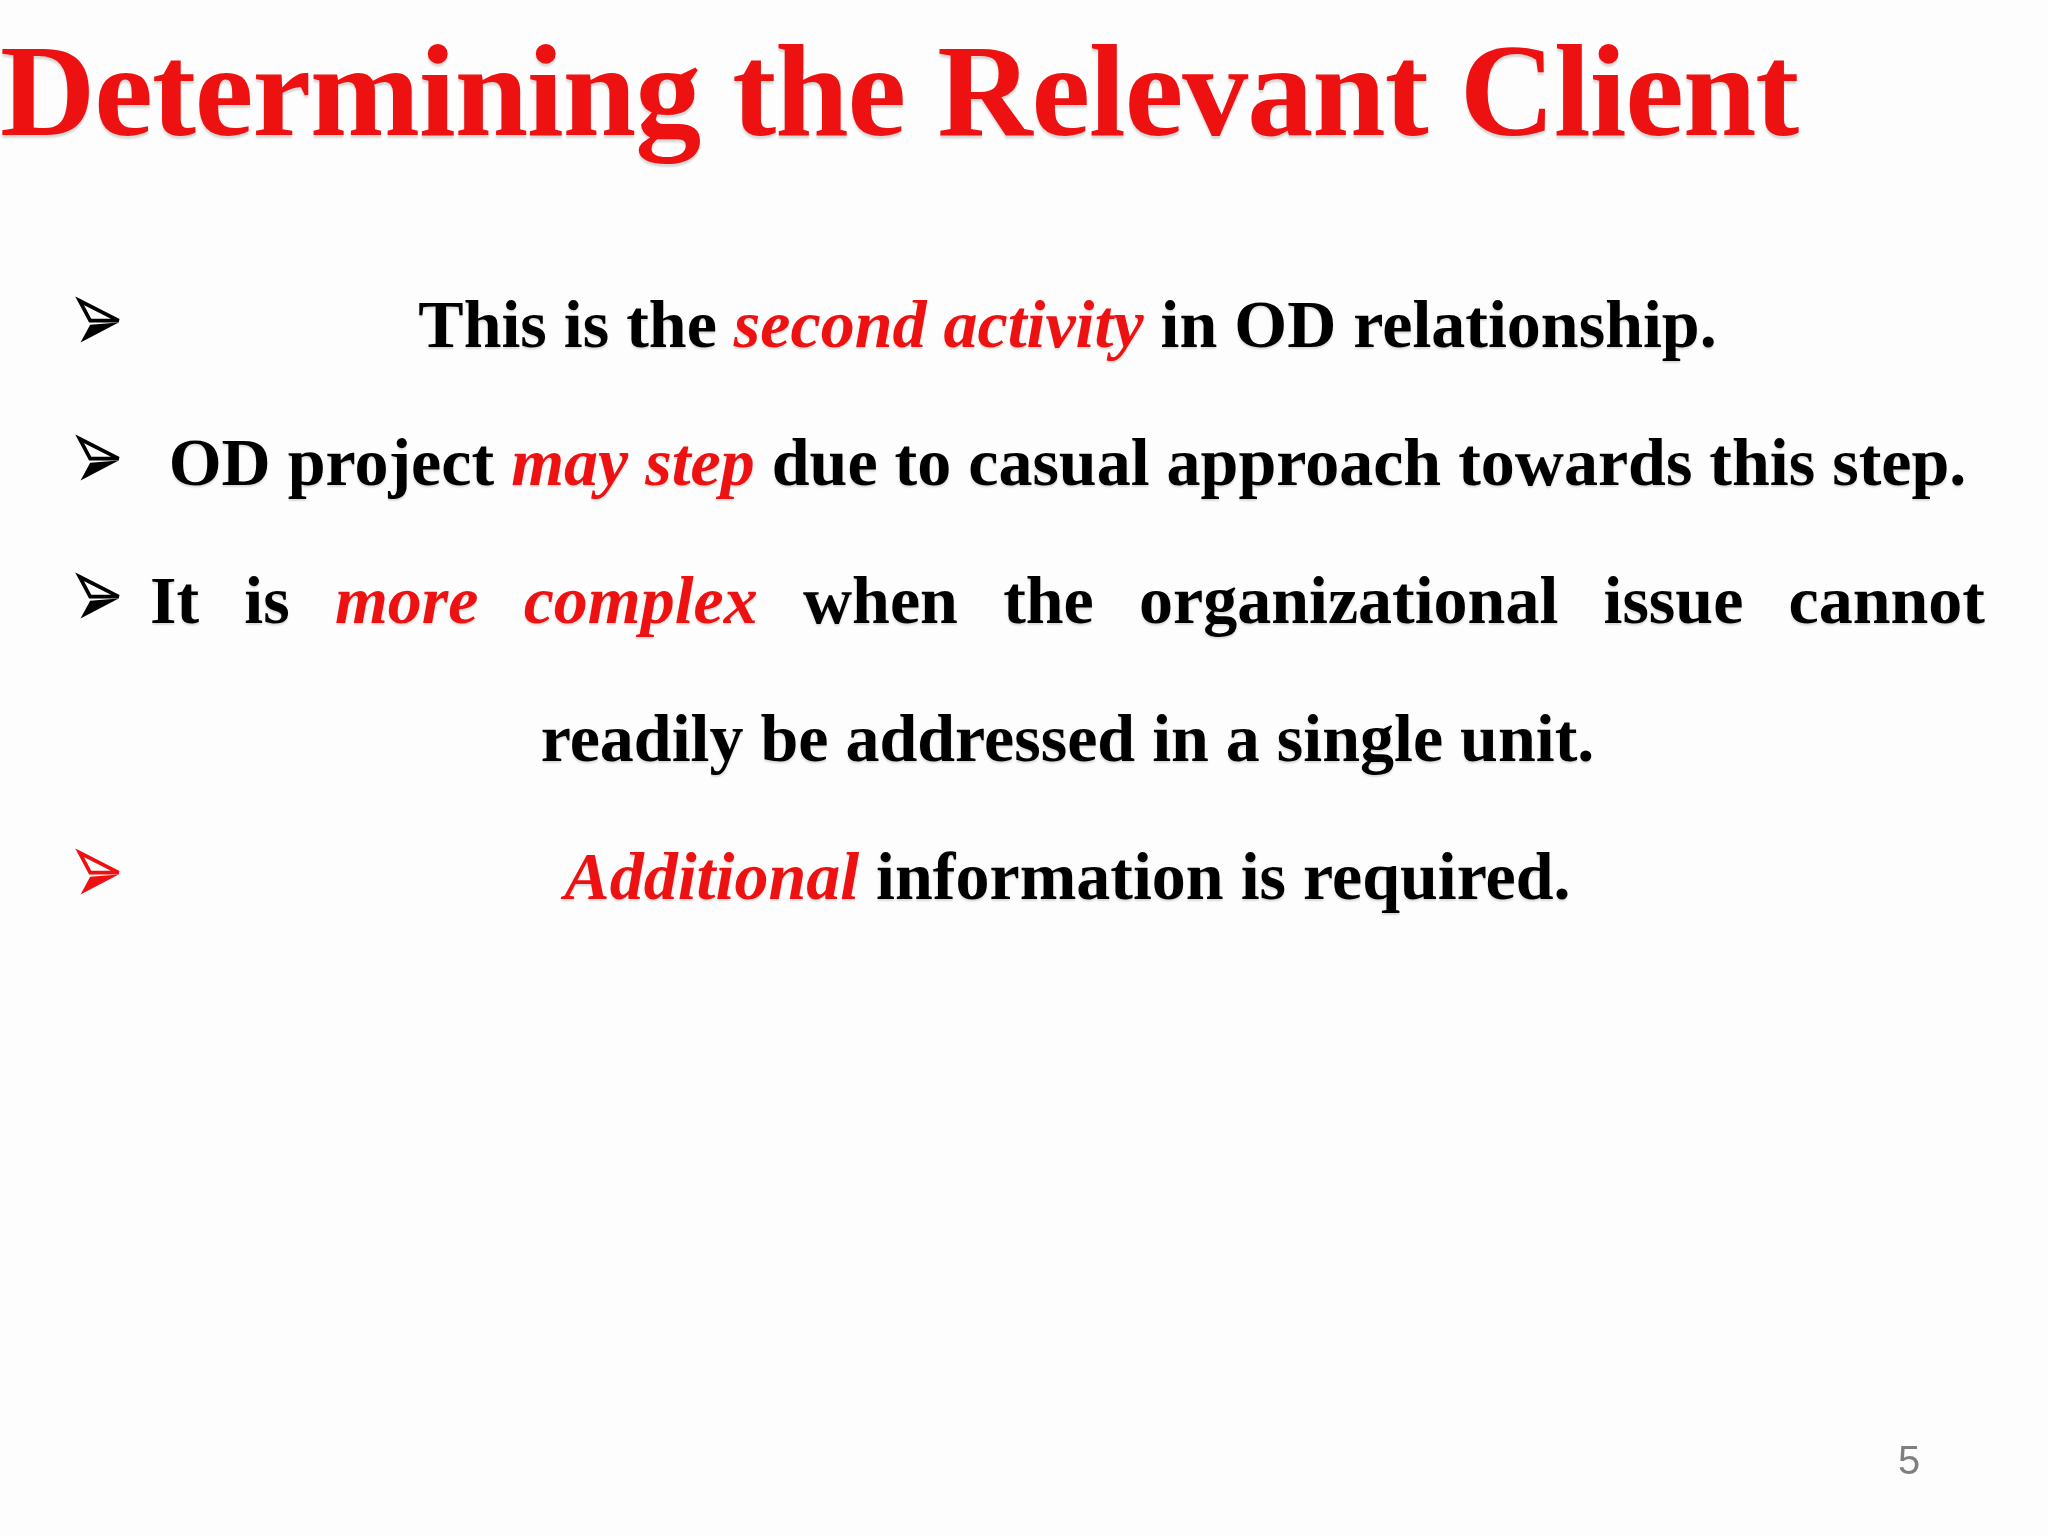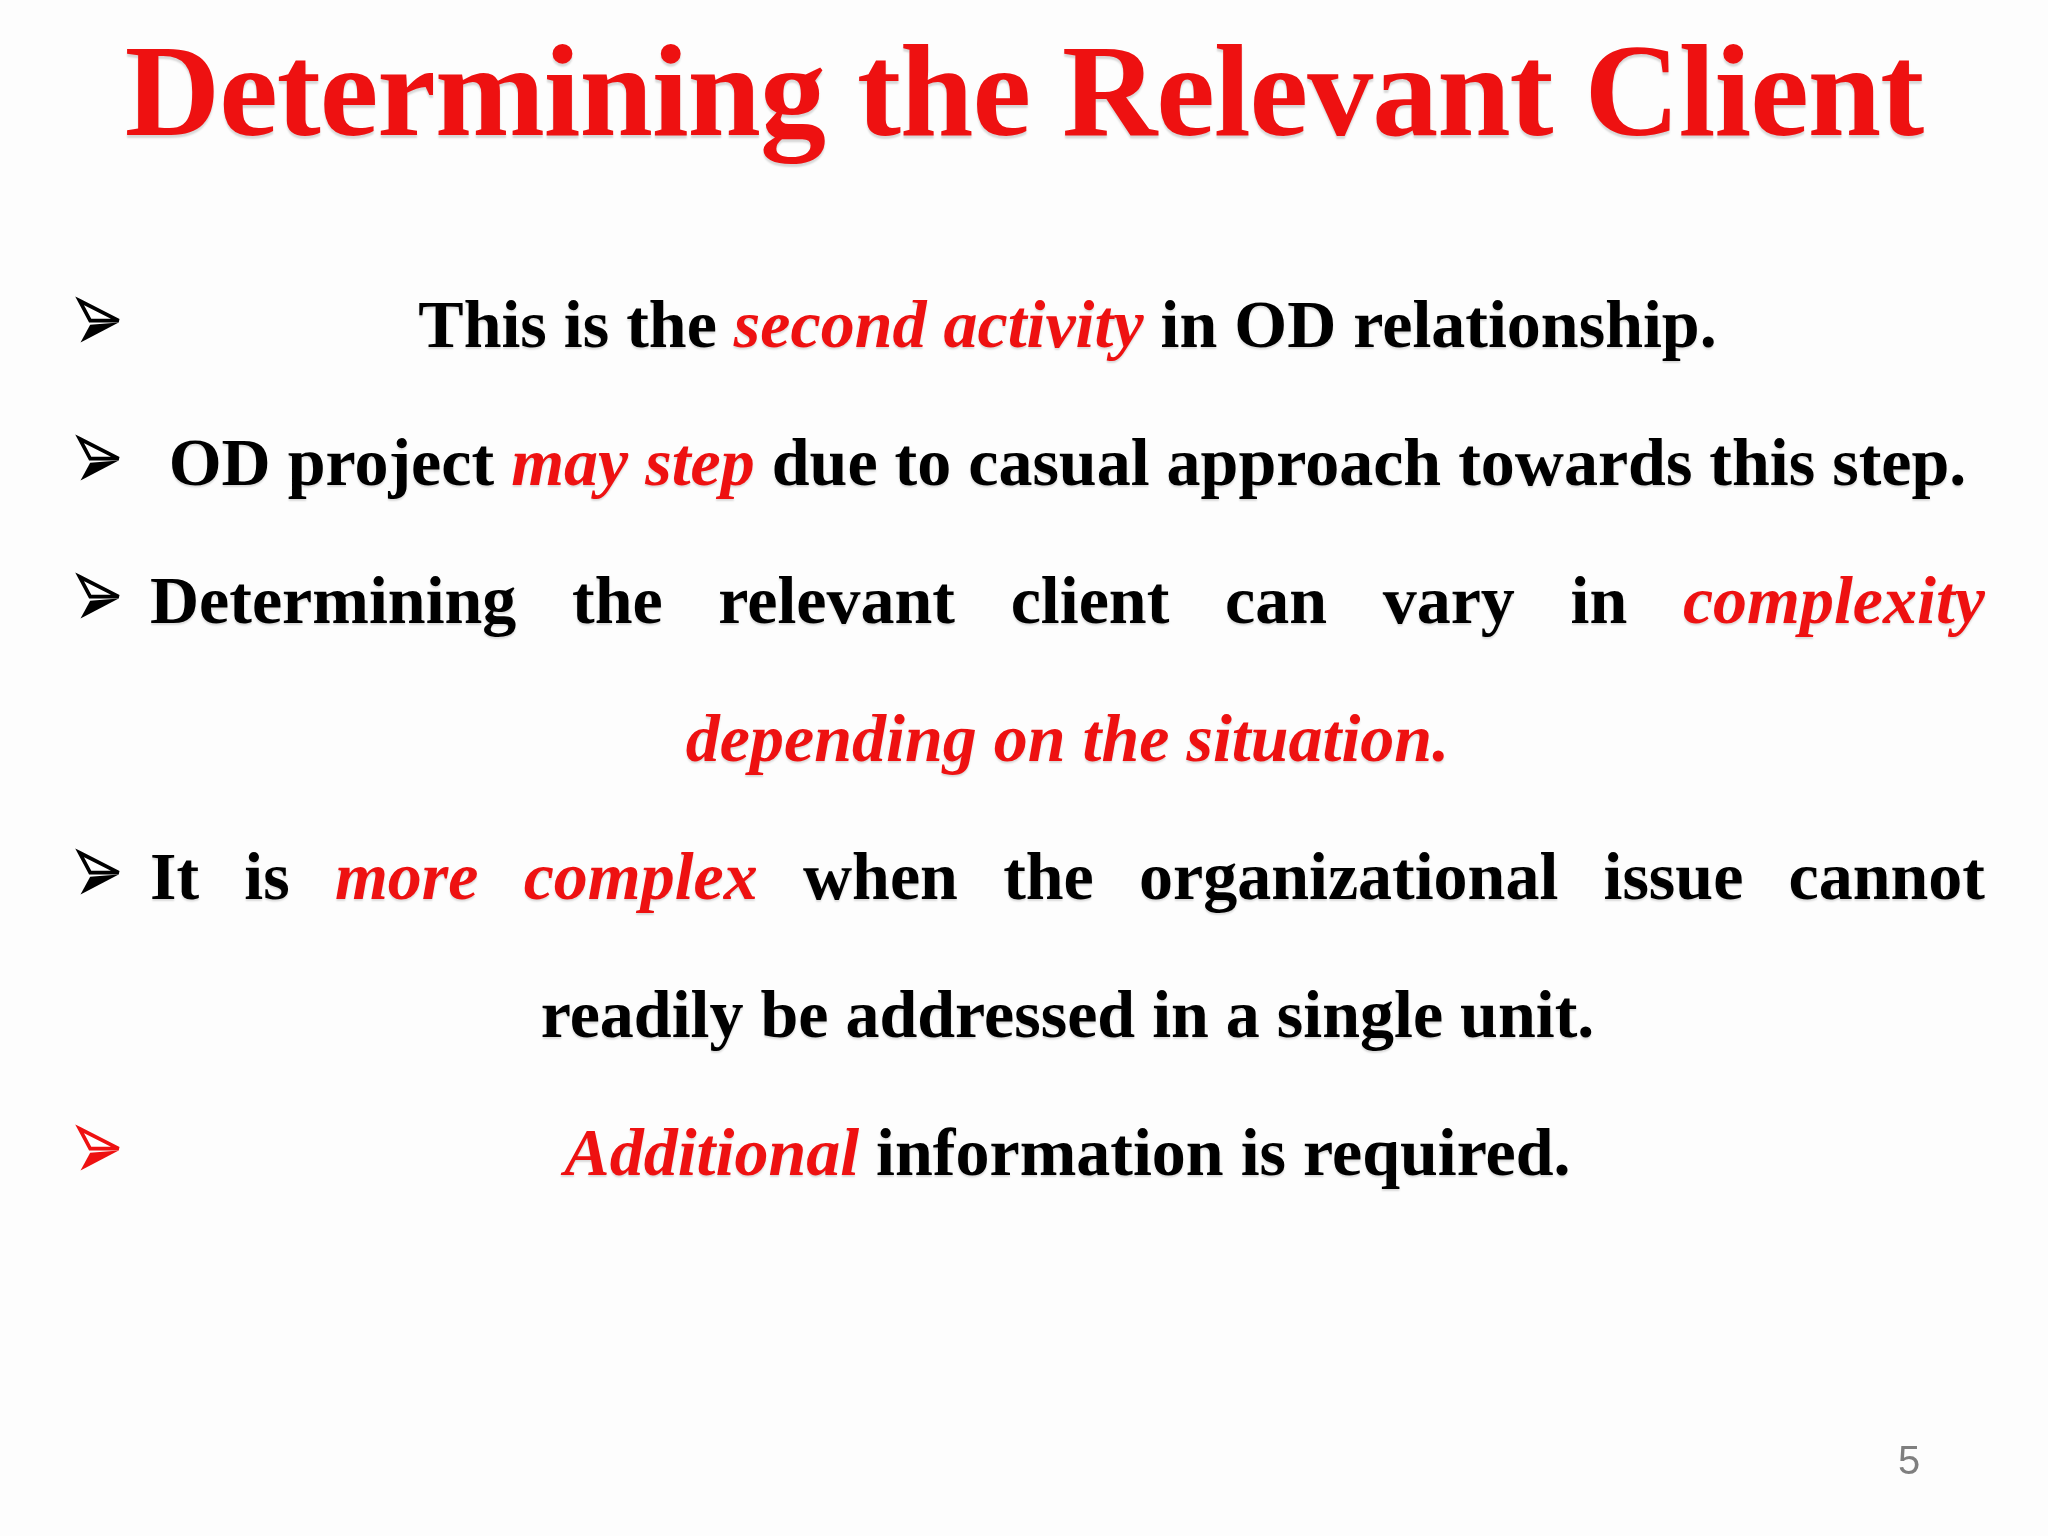--- a/index.html
+++ b/index.html
@@ -13,21 +13,21 @@
   .slide{
     position:relative;
     width:2048px;
     height:1536px;
     background:var(--bg);
     overflow:hidden;
     font-family:"Liberation Serif", serif;
   }
   .title{
     padding-top:12px;
-    text-align:center;
+    text-align:left;
     font-size:132px;
     line-height:1.2;
     font-weight:700;
     letter-spacing:-1px;
     color:var(--red);
     white-space:nowrap;
     text-shadow:0 3px 2px rgba(0,0,0,0.15);
   }
   .content{
     position:absolute;
@@ -96,30 +96,20 @@
     <div class="bullet">
       <span class="marker">
         <svg viewBox="0 0 100 100" aria-hidden="true">
           <polygon points="10,6 95,49 33,49" fill="#ffffff" stroke="currentColor" stroke-width="8" stroke-linejoin="miter"></polygon>
           <polygon points="33,58 95,53 12,97" fill="currentColor"></polygon>
         </svg>
       </span>
       <div class="line nw"><span class="seg">OD project </span><span class="seg red">may step</span><span class="seg"> due to casual approach towards this step.</span></div>
     </div>
 
-    <div class="bullet">
-      <span class="marker">
-        <svg viewBox="0 0 100 100" aria-hidden="true">
-          <polygon points="10,6 95,49 33,49" fill="#ffffff" stroke="currentColor" stroke-width="8" stroke-linejoin="miter"></polygon>
-          <polygon points="33,58 95,53 12,97" fill="currentColor"></polygon>
-        </svg>
-      </span>
-      <div class="line just"><span class="seg">Determining the relevant client can vary in </span><span class="seg red">complexity</span></div>
-      <div class="line nw"><span class="seg red">depending on the situation.</span></div>
-    </div>
 
     <div class="bullet">
       <span class="marker">
         <svg viewBox="0 0 100 100" aria-hidden="true">
           <polygon points="10,6 95,49 33,49" fill="#ffffff" stroke="currentColor" stroke-width="8" stroke-linejoin="miter"></polygon>
           <polygon points="33,58 95,53 12,97" fill="currentColor"></polygon>
         </svg>
       </span>
       <div class="line just"><span class="seg">It is </span><span class="seg red">more complex</span><span class="seg"> when the organizational issue cannot</span></div>
       <div class="line nw"><span class="seg">readily be addressed in a single unit.</span></div>

